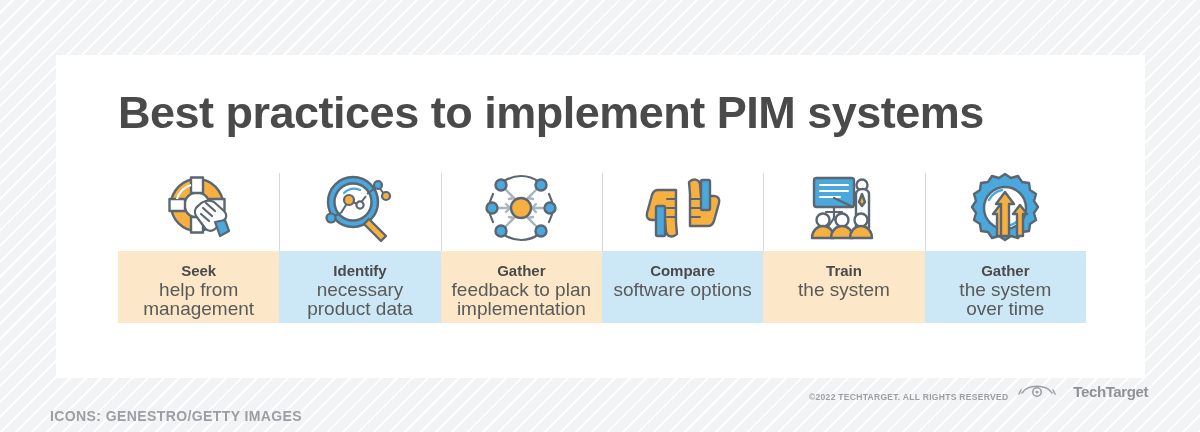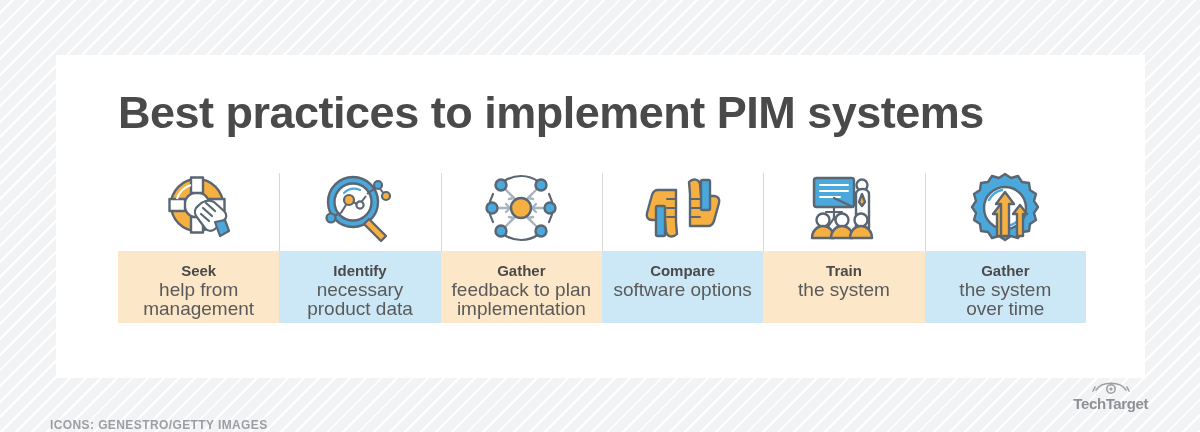--- a/index.html
+++ b/index.html
@@ -95,22 +95,22 @@
   }
   .band-desc {
     display: block;
     font-size: 19px;
     line-height: 19px;
     color: #5a5a5a;
   }
   .footer-left {
     position: absolute;
     left: 50px;
-    top: 418px;
-    font-size: 12px;
+    top: 408px;
+    font-size: 14px;
     font-weight: bold;
     letter-spacing: 0.4px;
     color: #9b9fa3;
   }
   .footer-right {
     position: absolute;
     right: 52px;
     top: 378px;
     display: flex;
     align-items: center;
@@ -118,23 +118,24 @@
   }
   .copyright {
     font-size: 8.5px;
     font-weight: bold;
     letter-spacing: 0.3px;
     color: #9b9fa3;
     padding-top: 14px;
   }
   .tt-logo {
     display: flex;
-    flex-direction: column;
-    align-items: center;
+    flex-direction: row;
+    align-items: flex-end;
     color: #9b9fa3;
+    gap: 16px;
   }
   .tt-word {
     font-size: 15px;
     font-weight: bold;
     letter-spacing: -0.4px;
     line-height: 15px;
     color: #8e9296;
   }
 </style>
 </head>
@@ -337,20 +338,21 @@
         <span class="band-desc">the system</span>
         <span class="band-desc">over time</span>
       </div>
     </div>
 
   </div>
 
   <div class="footer-left">ICONS: GENESTRO/GETTY IMAGES</div>
 
   <div class="footer-right">
+    <div class="copyright">©2022 TECHTARGET. ALL RIGHTS RESERVED</div>
     <div class="tt-logo">
       <svg width="40" height="18" viewBox="0 0 40 18">
         <g fill="none" stroke="#9b9fa3" stroke-width="1.6" stroke-linecap="round">
           <path d="M5 12 C11 3, 29 3, 35 12"></path>
           <circle cx="20" cy="11" r="4.2"></circle>
           <circle cx="20" cy="11" r="1.6" fill="#9b9fa3" stroke="none"></circle>
           <path d="M4 9 L2 13"></path>
           <path d="M36 9 L38 13"></path>
         </g>
       </svg>

